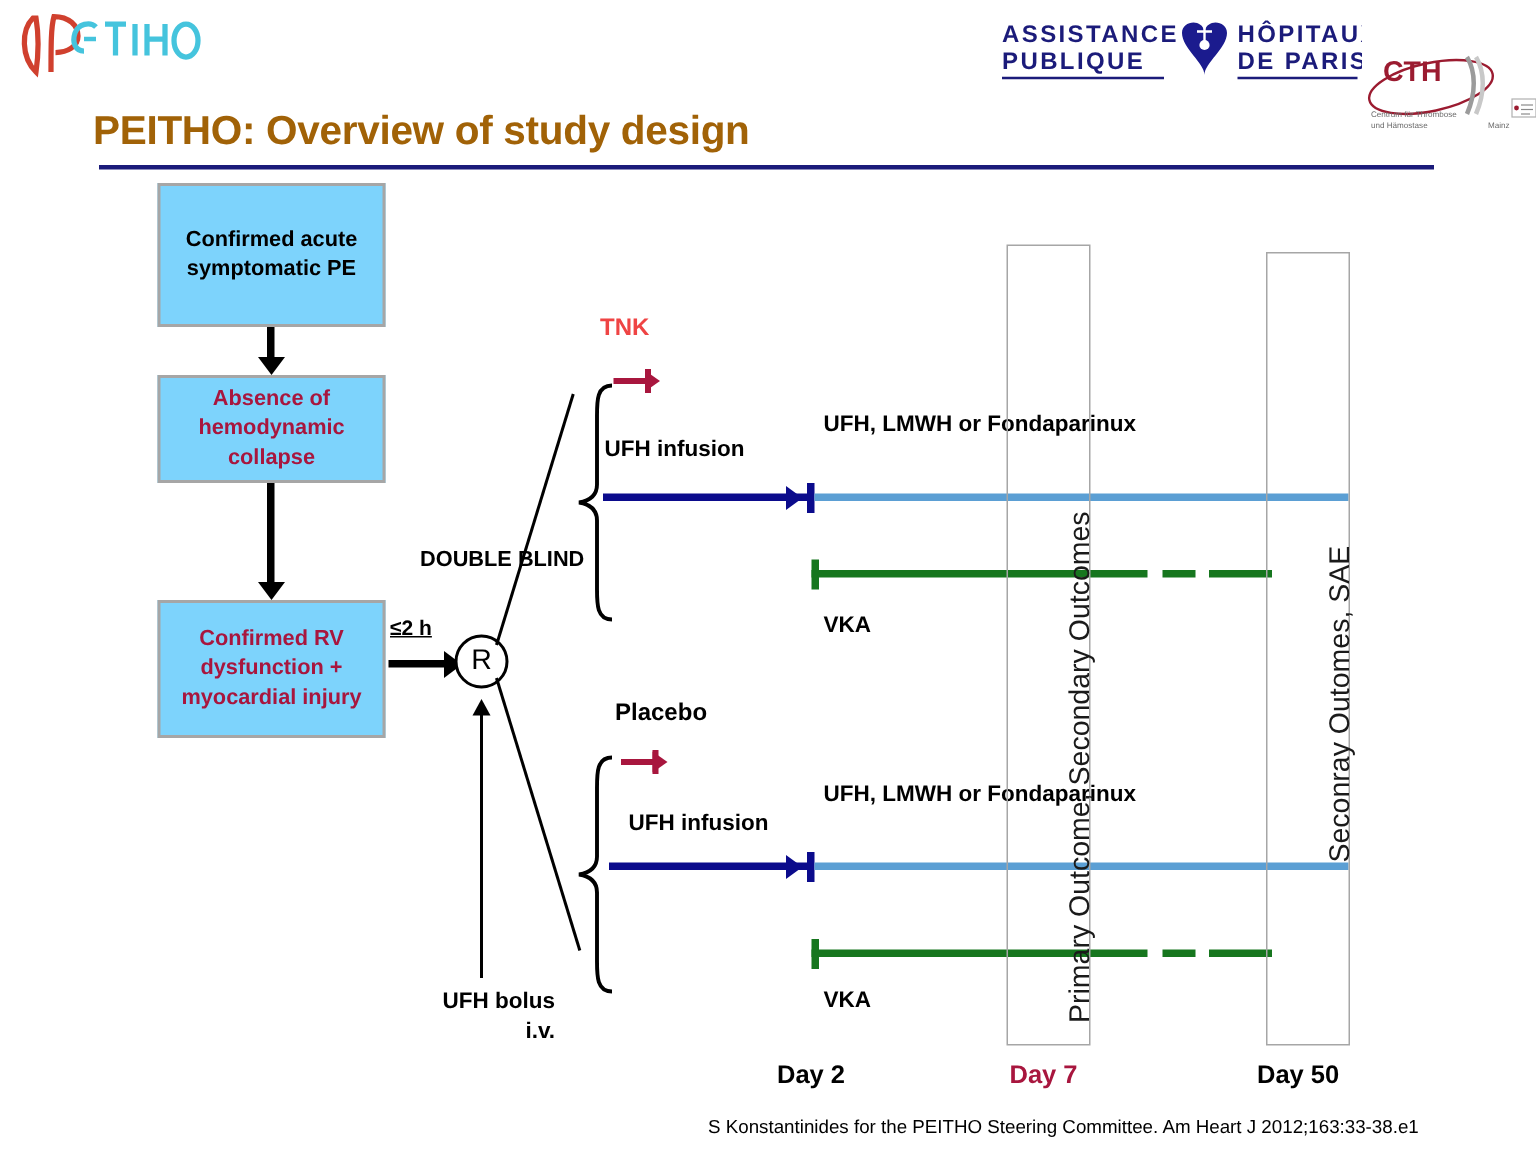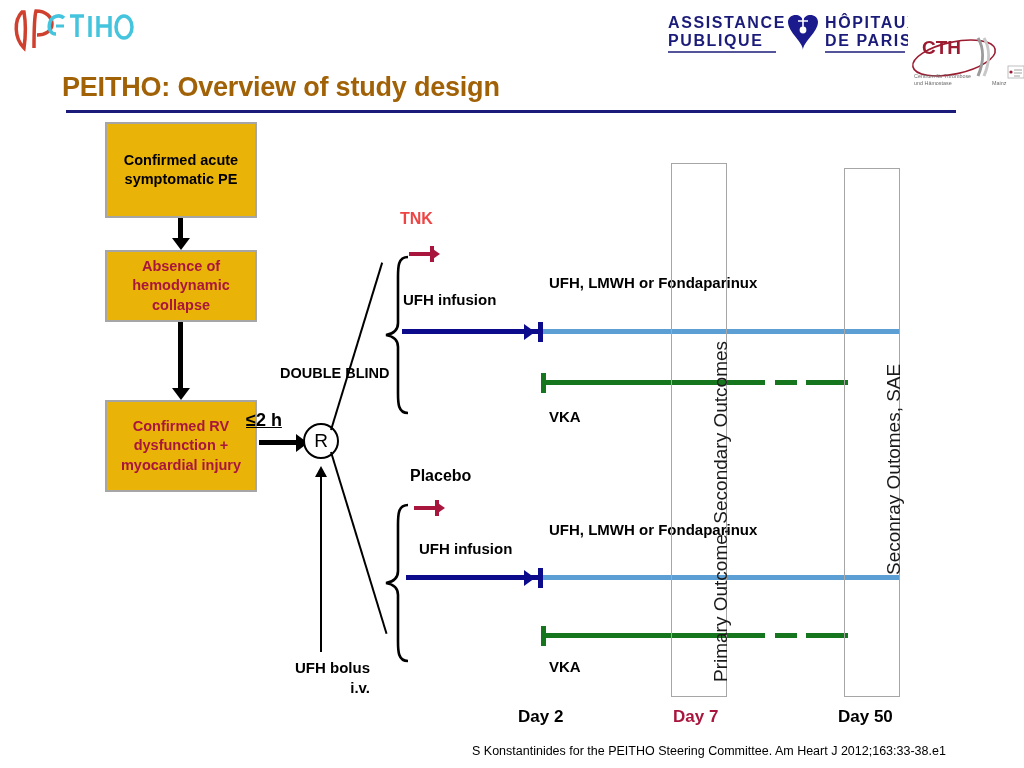--- a/index.html
+++ b/index.html
@@ -33,21 +33,21 @@
     white-space: nowrap;
   }
   #title-rule {
     left: 66px; top: 110px; width: 890px; height: 3px;
     background: #1b1b7a;
   }
 
   
   .crit-box {
     border: 2px solid #a6a6a6;
-    background: #eab308;
+    background: #7dd3fc;
     box-sizing: border-box;
     display: flex;
     align-items: center;
     justify-content: center;
     text-align: center;
     font-weight: bold;
     font-size: 14.5px;
     line-height: 1.32;
     padding: 2px 4px;
   }
@@ -70,22 +70,22 @@
   
   #h-arrow { left: 259px; top: 440px; width: 40px; height: 5px; background:#000; }
   #h-arrow-head {
     left: 296px; top: 434px;
     width: 0; height: 0;
     border-top: 9px solid transparent;
     border-bottom: 9px solid transparent;
     border-left: 12px solid #000000;
   }
   #lbl-2h {
-    left: 246px; top: 410px;
-    font-size: 18px; font-weight: bold;
+    left: 260px; top: 410px;
+    font-size: 14px; font-weight: bold;
     text-decoration: underline;
     white-space: nowrap;
   }
   #lbl-double-blind {
     left: 280px; top: 364px;
     font-size: 14.5px; font-weight: bold;
     text-align: center; line-height: 1.25;
     white-space: nowrap;
   }
 

